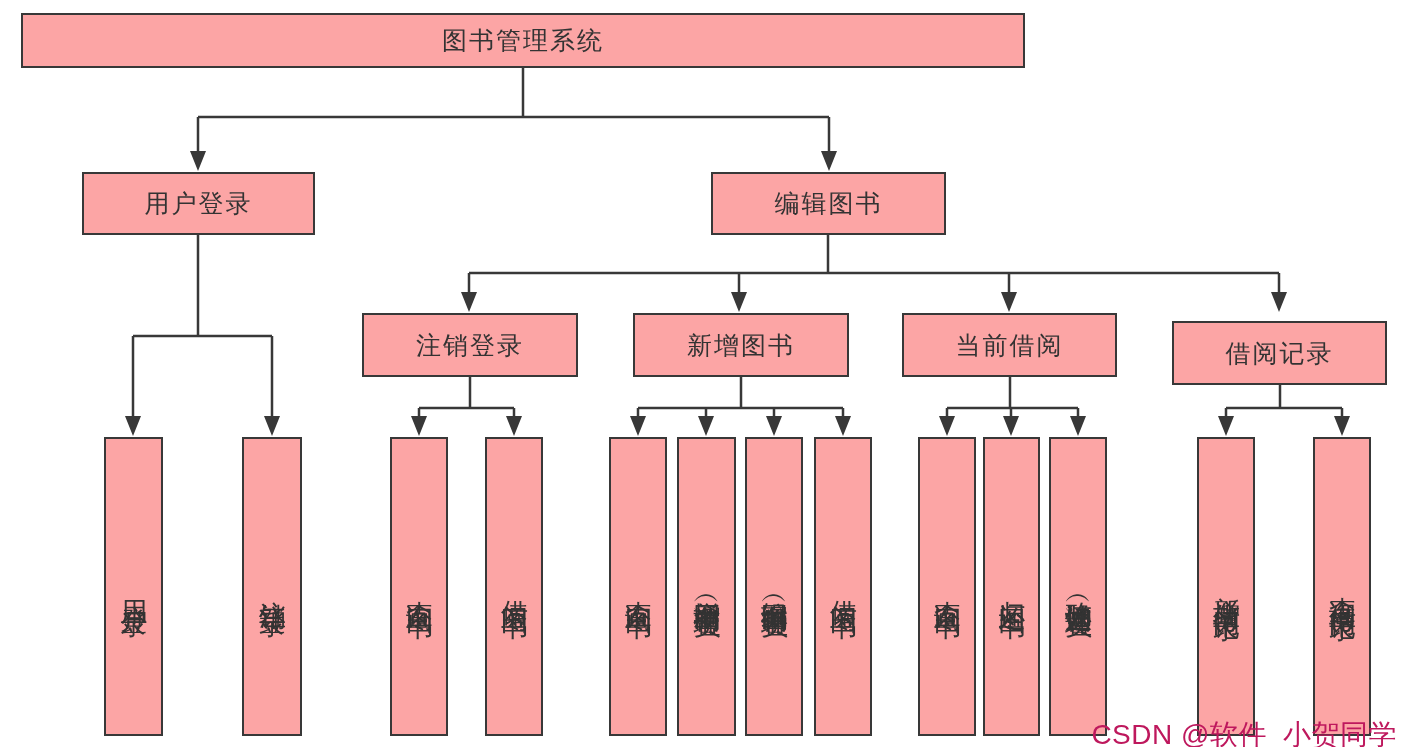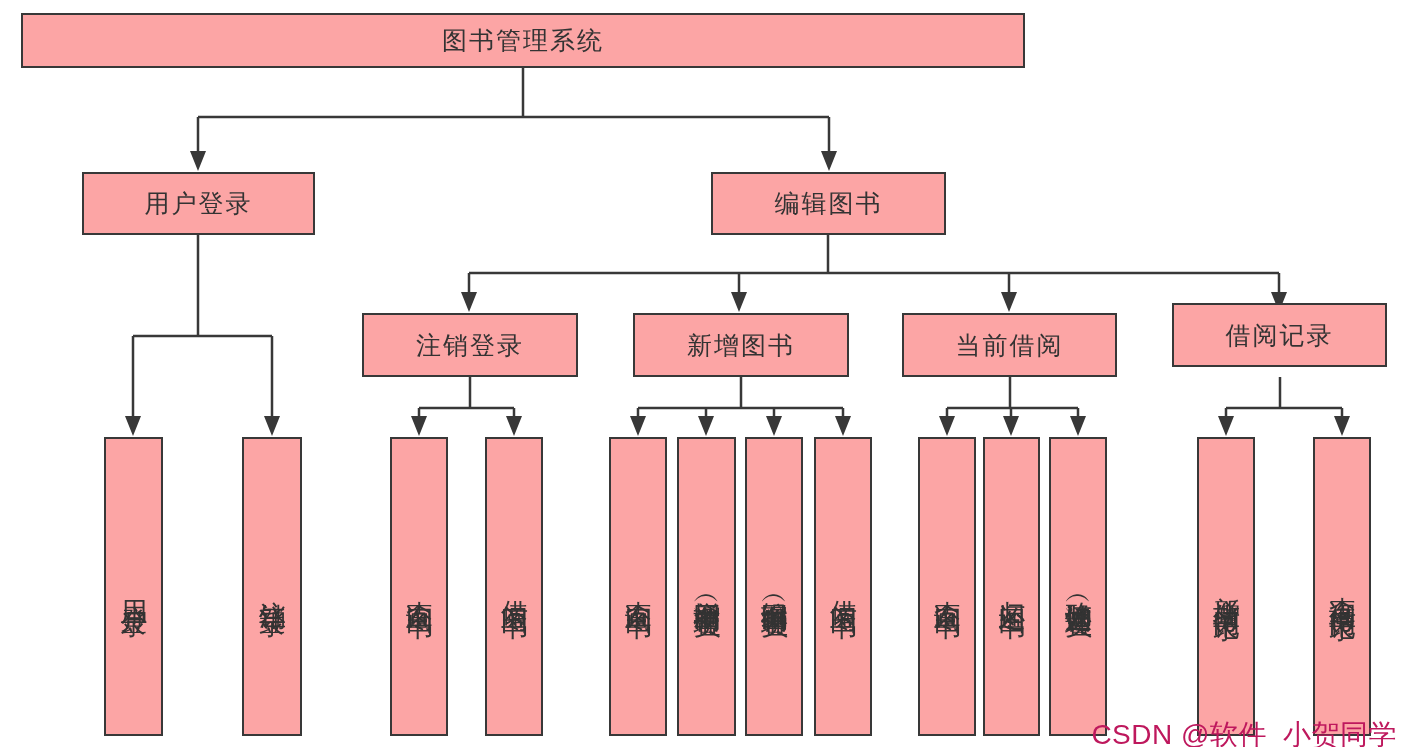--- a/index.html
+++ b/index.html
@@ -85,21 +85,21 @@
   </svg>
 
   <div class="node hnode" style="left:21px; top:13px; width:1004px; height:55px;">图书管理系统</div>
 
   <div class="node hnode" style="left:82px; top:172px; width:233px; height:63px;">用户登录</div>
   <div class="node hnode" style="left:711px; top:172px; width:235px; height:63px;">编辑图书</div>
 
   <div class="node hnode" style="left:362px; top:313px; width:216px; height:64px;">注销登录</div>
   <div class="node hnode" style="left:633px; top:313px; width:216px; height:64px;">新增图书</div>
   <div class="node hnode" style="left:902px; top:313px; width:215px; height:64px;text-align:right;">当前借阅</div>
-  <div class="node hnode" style="left:1172px; top:303px; width:215px; height:64px;">借阅记录</div>
+  <div class="node hnode" style="left:1172px; top:321px; width:215px; height:64px;">借阅记录</div>
 
   <div class="node vnode" style="left:104px; top:437px; width:59px; height:299px;">用户登录</div>
   <div class="node vnode" style="left:242px; top:437px; width:60px; height:299px;">注销登录</div>
 
   <div class="node vnode" style="left:390px; top:437px; width:58px; height:299px;">查询图书</div>
   <div class="node vnode" style="left:485px; top:437px; width:58px; height:299px;">借阅图书</div>
 
   <div class="node vnode" style="left:609px; top:437px; width:58px; height:299px;">查询图书</div>
   <div class="node vnode long" style="left:677px; top:437px; width:59px; height:299px;">新增图书（管理员）</div>
   <div class="node vnode long" style="left:745px; top:437px; width:58px; height:299px;">编辑图书（管理员）</div>

